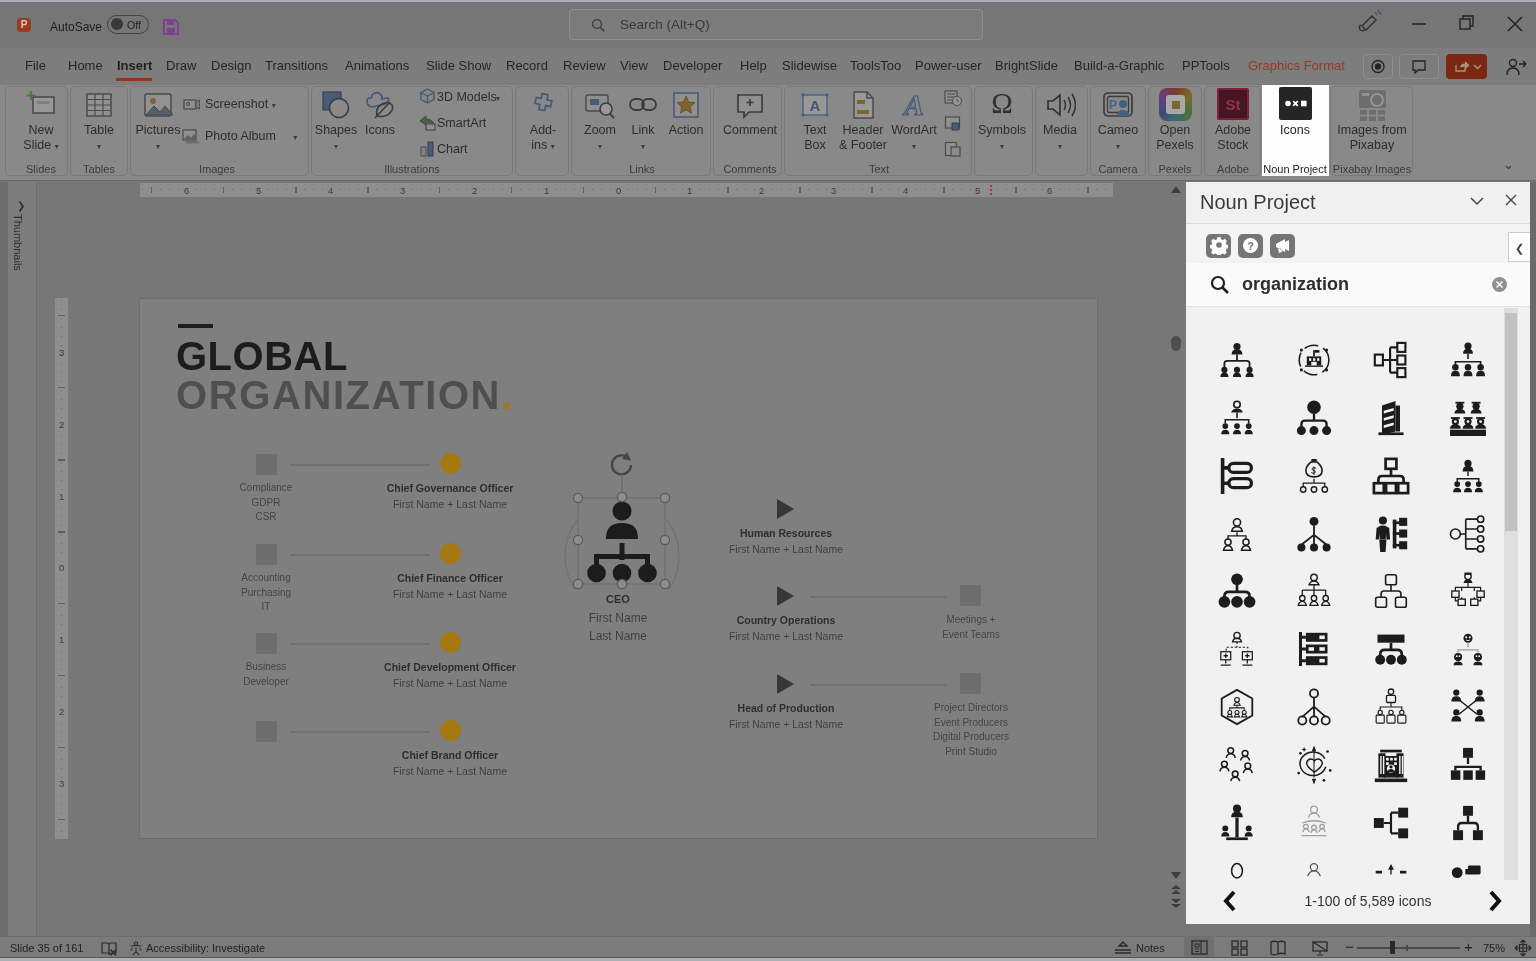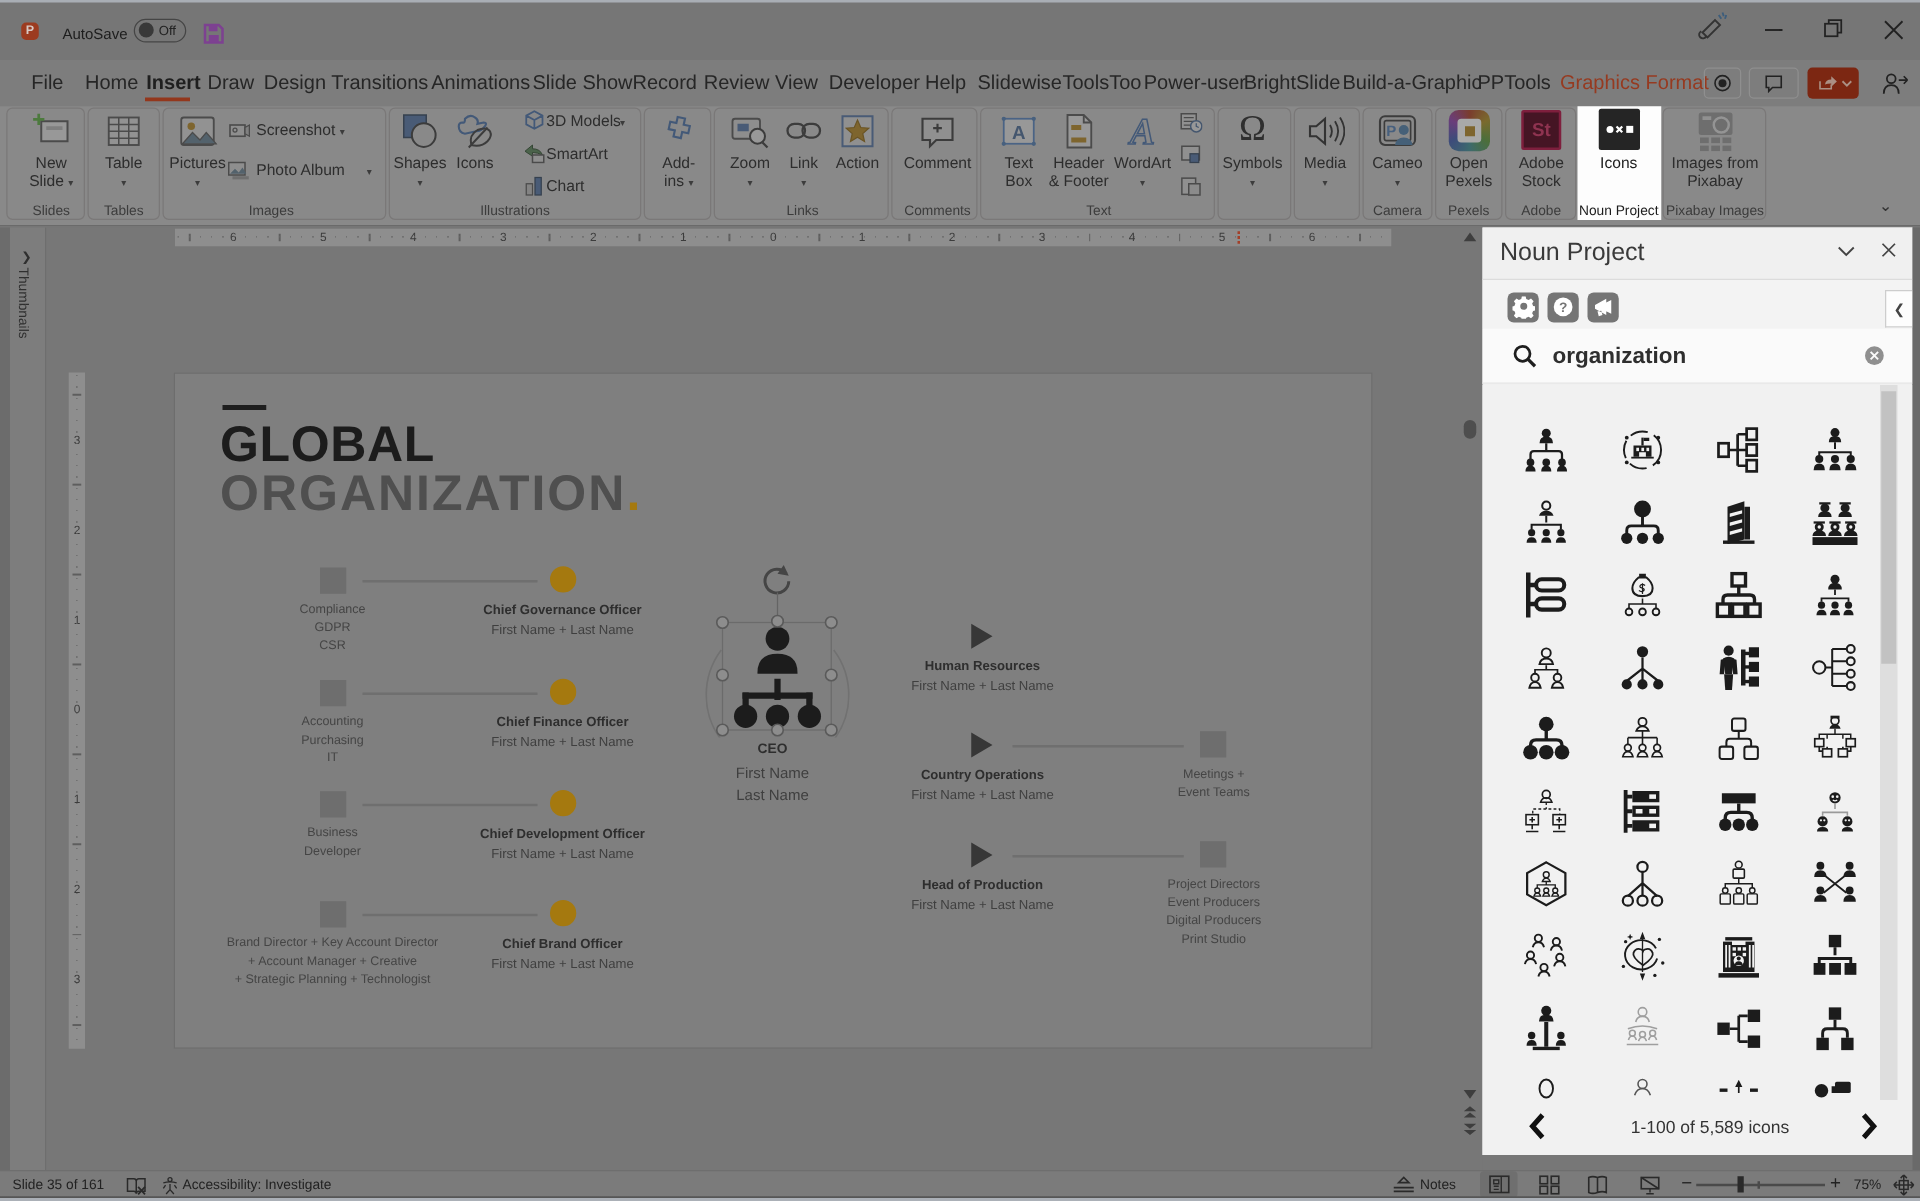--- a/index.html
+++ b/index.html
@@ -17,21 +17,21 @@
 #asw .knob { position:absolute; left:3px; top:2.2px; width:12px; height:12px; border-radius:50%; background:#393939; }
 #asw .off { position:absolute; left:19px; top:2.5px; font-size:10.5px; color:#222; }
 #saveic { position:absolute; left:161px; top:17px; }
 #searchbox { position:absolute; left:569px; top:9px; width:414px; height:31px; border:1px solid #909090;
   border-radius:4px; background:#7c7c7c; }
 #searchbox .stxt { position:absolute; left:50px; top:7px; font-size:13.5px; color:#393939; }
 .winctl { position:absolute; top:0; height:48px; color:#222; }
 
 
 #menubar { position:absolute; left:0; top:48px; width:1536px; height:37px; background:#7d7d7d; }
-.mi { position:absolute; top:10px; font-size:16px; color:#262626; white-space:nowrap; }
+.mi { position:absolute; top:10px; font-size:13px; color:#262626; white-space:nowrap; }
 
 
 #ribbon { position:absolute; left:0; top:85px; width:1536px; height:96px; background:#898989; border-bottom:1px solid #6a6a6a; }
 .gbox { position:absolute; top:1px; height:90px; border:1px solid #7a7878; border-radius:5px; }
 .rlabel { position:absolute; top:78px; font-size:11px; color:#3c3c3c; text-align:center; transform:translateX(-50%); white-space:nowrap; }
 .rtxt { position:absolute; font-size:12.5px; color:#2d2d2d; text-align:center; transform:translateX(-50%); white-space:nowrap; line-height:15px; }
 .chev { color:#3c3c3c; font-size:8px; }
 
 
 #editarea { position:absolute; left:0; top:182px; width:1186px; height:754px; background:#777777; }
@@ -81,20 +81,27 @@
   <div id="autosave">AutoSave</div>
   <div id="asw">
         <div class="knob"></div>
         <div class="off">Off</div>
       </div>
   <svg id="saveic" width="20" height="20" viewBox="0 0 20 20">
     <path d="M3 3 h11 l3 3 v11 h-14 z" fill="none" stroke="#7d4191" stroke-width="2"></path>
     <rect x="6" y="3" width="7" height="5" fill="#7d4191"></rect>
     <rect x="6" y="11" width="8" height="6" fill="#7d4191"></rect>
   </svg>
+  <div id="searchbox">
+    <svg width="15" height="15" viewBox="0 0 15 15" style="position:absolute;left:21px;top:8px">
+      <circle cx="6" cy="6" r="4.4" fill="none" stroke="#3c3c3c" stroke-width="1.4"></circle>
+      <line x1="9.4" y1="9.4" x2="13.4" y2="13.4" stroke="#3c3c3c" stroke-width="1.4"></line>
+    </svg>
+    <div class="stxt">Search (Alt+Q)</div>
+  </div>
   <svg class="winctl" style="left:1356px" width="30" height="48" viewBox="0 0 30 48">
     <path d="M6 26 L16 16 L20 20 L10 30 Z M9 29 a3 3 0 1 1 -4 -4" fill="none" stroke="#333" stroke-width="1.5"></path>
     <path d="M19 12 l2 3 M22 10 l1 3 M25 12 l-1 3" stroke="#3c5d7c" stroke-width="1.5" fill="none"></path>
   </svg>
   <svg class="winctl" style="left:1404px" width="30" height="48" viewBox="0 0 30 48">
         <line x1="8" y1="24" x2="22" y2="24" stroke="#222" stroke-width="1.5"></line>
       </svg>
   <svg class="winctl" style="left:1452px" width="30" height="48" viewBox="0 0 30 48">
     <rect x="8" y="19" width="10" height="10" fill="none" stroke="#222" stroke-width="1.4"></rect>
     <path d="M11 19 v-3 h10 v10 h-3" fill="none" stroke="#222" stroke-width="1.4"></path>
@@ -414,21 +421,20 @@
     <div class="gsq" style="left:256px;top:633px"></div>
     <div class="cline" style="left:290px;top:643px;width:140px"></div>
     <div class="gold" style="left:440px;top:632px"></div>
     <div class="lbl-s" style="left:266px;top:660px">Business<br>Developer</div>
     <div class="lbl-b" style="left:450px;top:661px">Chief Development Officer</div>
     <div class="lbl-r" style="left:450px;top:677px">First Name + Last Name</div>
 
     <div class="gsq" style="left:256px;top:721px"></div>
     <div class="cline" style="left:290px;top:731px;width:140px"></div>
     <div class="gold" style="left:440px;top:720px"></div>
-    <div class="lbl-s" style="left:266px;top:748px">Brand Director + Key Account Director<br>+ Account Manager + Creative<br>+ Strategic Planning + Technologist</div>
     <div class="lbl-b" style="left:450px;top:749px">Chief Brand Officer</div>
     <div class="lbl-r" style="left:450px;top:765px">First Name + Last Name</div>
 
     <svg style="position:absolute;left:556px;top:450px" width="130" height="140" viewBox="0 0 130 140">
       <path d="M20 70 A60 60 0 0 0 20 142 M110 70 A60 60 0 0 1 110 142" fill="none" stroke="#717171" stroke-width="1.3" transform="translate(1,0)"></path>
       <path d="M73 9 a9.5 9.5 0 1 0 2 6" fill="none" stroke="#454545" stroke-width="2.4"></path>
           <path d="M66 9 l9 1.5 -4 -8.5 z" fill="#454545"></path>
       <line x1="66" y1="24" x2="66" y2="47" stroke="#646464" stroke-width="1"></line>
       <rect x="22" y="48" width="87" height="86" fill="none" stroke="#6b6b6b" stroke-width="1"></rect>
       <g fill="#1c1c1c">

